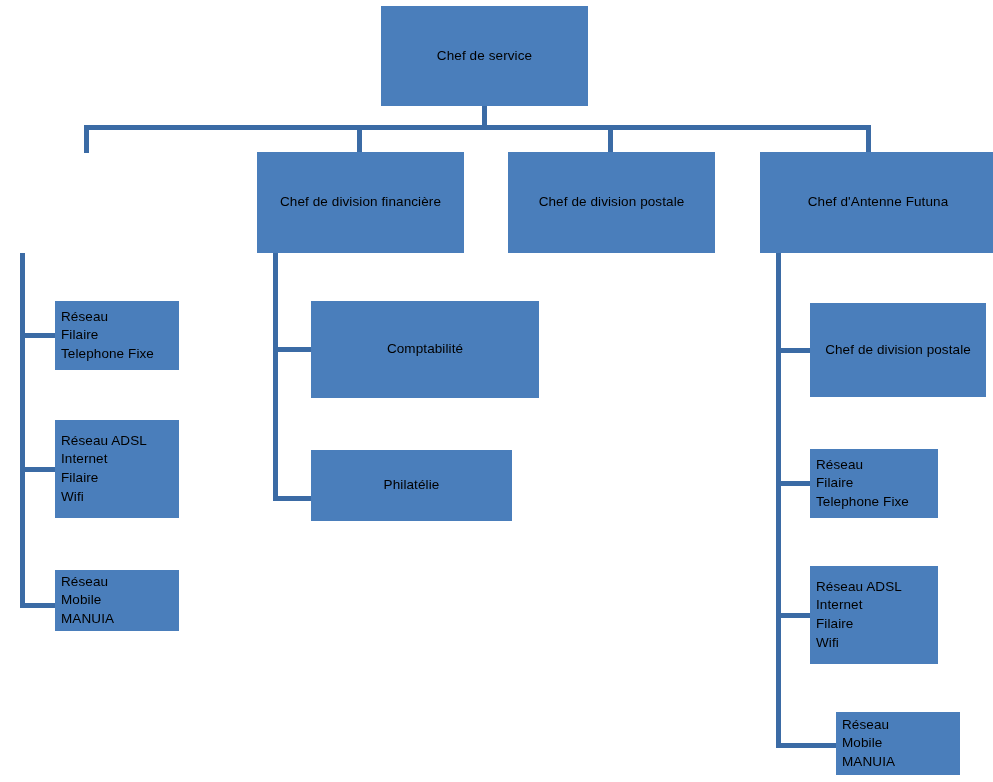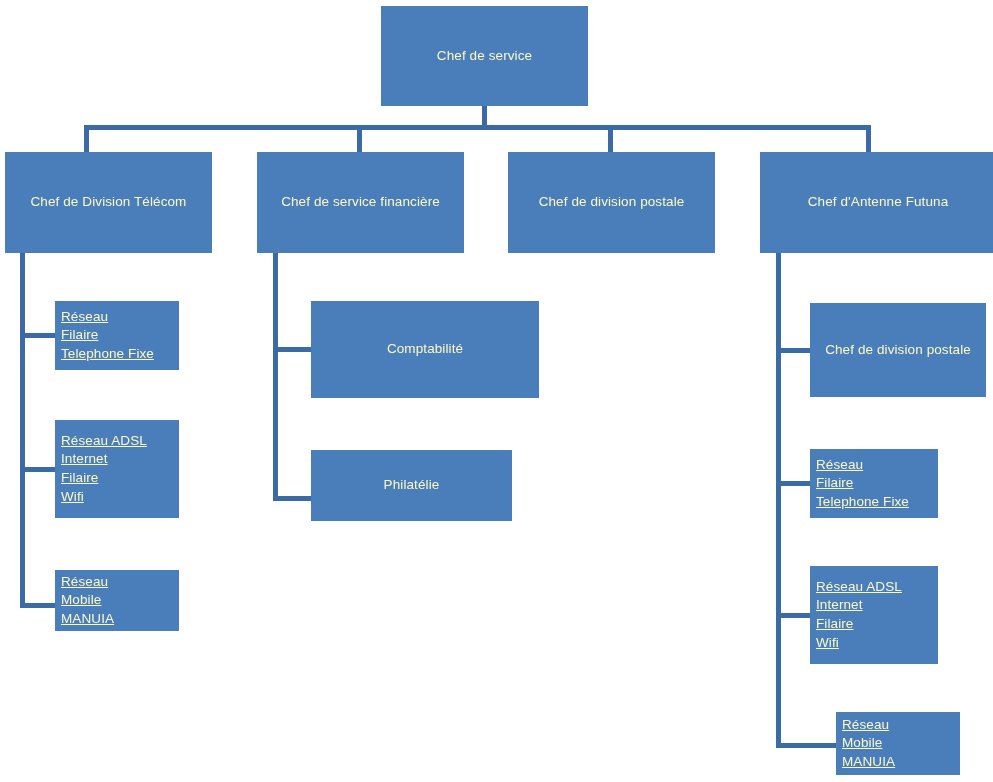--- a/index.html
+++ b/index.html
@@ -13,37 +13,36 @@
     width: 993px;
     height: 782px;
     background: #ffffff;
     overflow: hidden;
     font-family: "Liberation Sans", sans-serif;
   }
   .node {
     position: absolute;
     box-sizing: border-box;
     background: #4a7ebb;
-    color: #fef9c3;
+    color: #000000;
     display: flex;
     flex-direction: column;
     justify-content: center;
     font-size: 13.5px;
     line-height: 1.38;
     letter-spacing: 0.1px;
   }
   .node.center {
     align-items: center;
     text-align: center;
   }
   .node.left {
     align-items: flex-start;
     text-align: left;
     padding-left: 6px;
-    text-decoration: underline;
   }
   .node .line {
     display: block;
     white-space: pre;
   }
   .conn {
     position: absolute;
     background: #3b6ba5;
   }
 </style>
@@ -58,26 +57,23 @@
 
   <div class="conn" style="left:482px; top:106px; width:5px; height:22px;"></div>
 
   <div class="conn" style="left:84px; top:125px; width:787px; height:5px;"></div>
 
   <div class="conn" style="left:84px; top:125px; width:5px; height:28px;"></div>
   <div class="conn" style="left:357px; top:125px; width:5px; height:28px;"></div>
   <div class="conn" style="left:608px; top:125px; width:5px; height:28px;"></div>
   <div class="conn" style="left:866px; top:125px; width:5px; height:28px;"></div>
 
-  <div class="node center" style="left:5px; top:152px; width:207px; height:101px;">
-    <span class="line">Chef de Division Télécom</span>
-  </div>
 
   <div class="node center" style="left:257px; top:152px; width:207px; height:101px;">
-    <span class="line">Chef de service financière</span>
+    <span class="line">Chef de division financière</span>
   </div>
 
   <div class="node center" style="left:508px; top:152px; width:207px; height:101px;">
     <span class="line">Chef de division postale</span>
   </div>
 
   <div class="node center" style="left:760px; top:152px; width:236px; height:101px;">
     <span class="line">Chef d'Antenne Futuna</span>
   </div>
 

